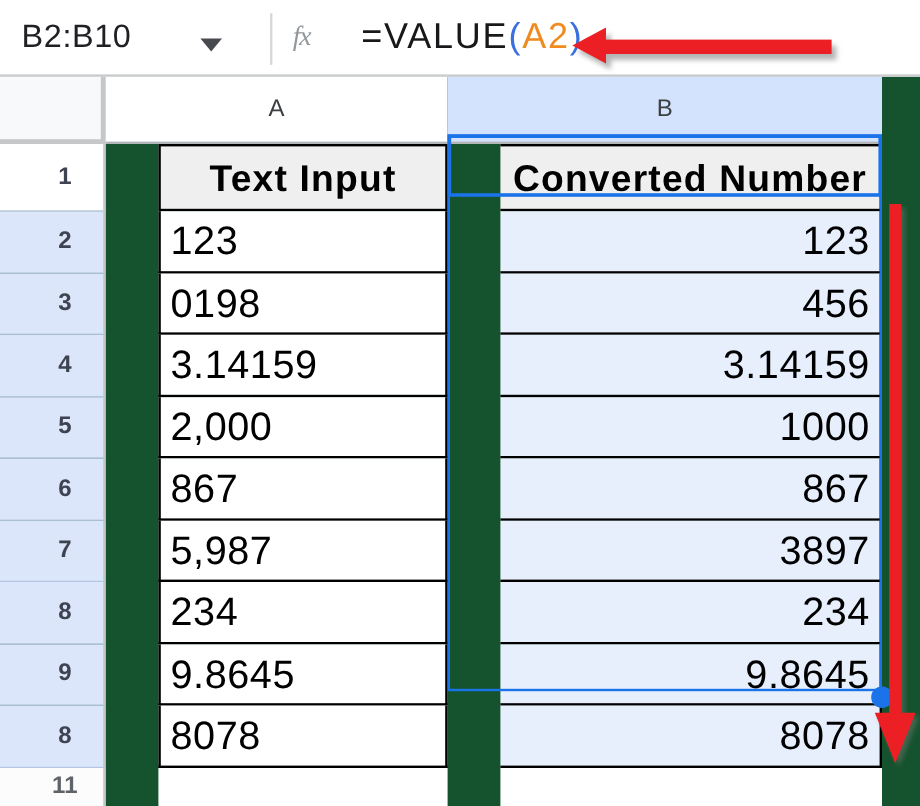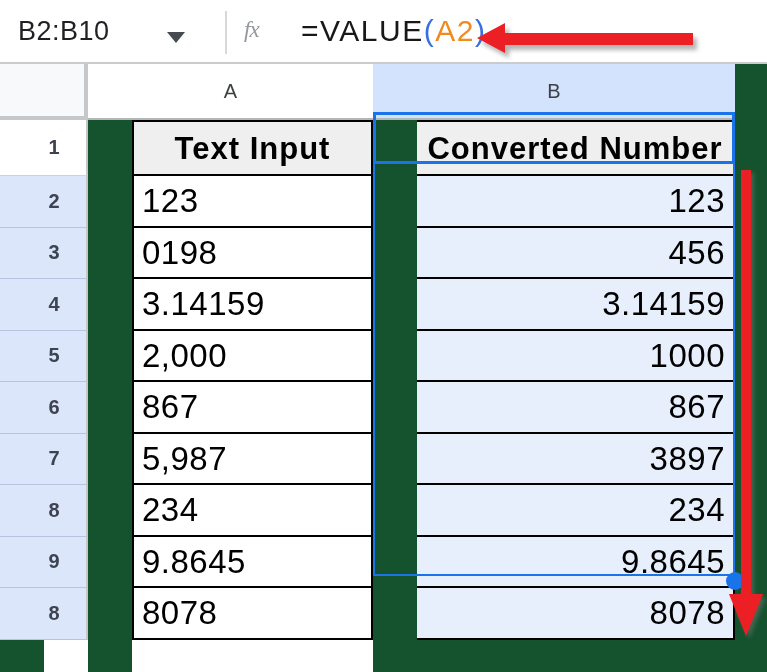--- a/index.html
+++ b/index.html
@@ -160,20 +160,21 @@
     <div class="cell c-b">9.8645</div>
   </div>
 
   <div style="display:contents;">
     <div class="rh">8</div>
     <div class="cell c-a">8078</div>
     <div class="cell c-b">8078</div>
   </div>
 </div>
 
+    <div class="rh next">11</div>
     <div class="cell c-empty"></div>
     <div class="cell c-empty"></div>
   </div>
 
   <div class="range-sel"></div>
   <div class="active-cell"></div>
   <div class="fill-handle"></div>
 
   <div class="arrow-down">
     <div class="shaft"></div>

